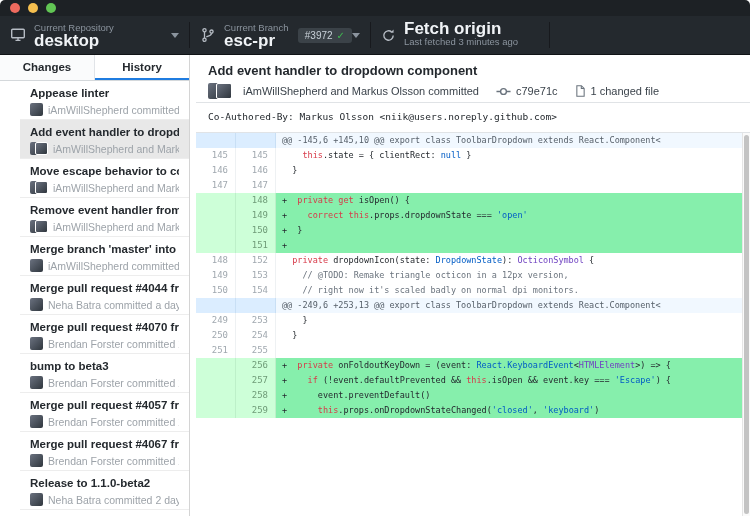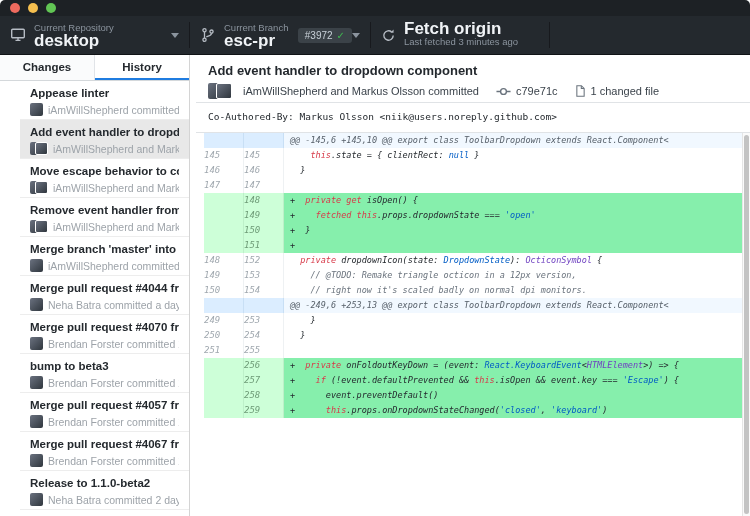--- a/index.html
+++ b/index.html
@@ -51,23 +51,23 @@
 
   
   .file-list { width:166px; flex:none; border-right:1px solid #e1e4e8; padding-top:4px; background:#fff; }
   .file-row { height:28px; display:flex; align-items:center; padding:0 8px; background:#ebebeb; cursor:pointer; }
   .file-path { font-size:10.5px; color:#24292e; white-space:nowrap; overflow:hidden; flex:1; }
   .mod-icon { flex:none; width:13px; height:13px; border:2px solid #dbab09; border-radius:3px; margin-left:6px; position:relative; }
   .mod-icon i { position:absolute; left:50%; top:50%; width:4px; height:4px; margin:-2px 0 0 -2px; border-radius:50%; background:#dbab09; }
 
   
   .diff { flex:1; position:relative; overflow:hidden; background:#fff; }
-  .diff-rows { position:absolute; left:8px; top:0; right:8px;font-style:italic; }
+  .diff-rows { position:absolute; left:0; top:0; right:8px; }
   .d-row { display:flex; min-height:15px; line-height:15px; }
-  .g { width:40px; flex:none; padding-right:7px; font-family:"DejaVu Sans Mono",monospace; font-size:9px; color:#a0a8af; border-right:1px solid #eef1f3; background:#fff; }
+  .g { width:40px; flex:none; text-align:right; padding-right:7px; font-family:"DejaVu Sans Mono",monospace; font-size:9px; color:#a0a8af; border-right:1px solid #eef1f3; background:#fff; }
   .code { flex:1; padding-left:6px; font-family:"DejaVu Sans Mono",monospace; font-size:8.5px; color:#24292e; white-space:pre-wrap; word-break:break-all; background:#fff; }
   .d-row.hunk .g { background:#dbedff; border-right-color:#c8dff5; }
   .d-row.hunk .code { background:#f1f8ff; color:#57606a; }
   .d-row.add .g { background:#cdffd8; border-right-color:#bdf0c9; color:#6f9c78; }
   .d-row.add .code { background:#86efac; }
   .s-k { color:#d73a49; } .s-v { color:#005cc5; } .s-t { color:#6f42c1; } .s-c { color:#6a737d; }
 
   .scrollbar { position:absolute; right:0; top:0; bottom:0; width:8px; background:#fafafa; border-left:1px solid #e5e5e5; }
   .thumb { position:absolute; left:1px; right:1px; top:2px; bottom:2px; background:#c3c3c3; border-radius:4px; }
 
@@ -303,21 +303,21 @@
                 <div class="code"><span></span></div>
               </div>
               <div class="d-row add">
                 <div class="g"></div>
                 <div class="g">148</div>
                 <div class="code"><span>+  </span><span class="s-k">private</span><span> </span><span class="s-k">get</span><span> isOpen() {</span></div>
               </div>
               <div class="d-row add">
                 <div class="g"></div>
                 <div class="g">149</div>
-                <div class="code"><span>+    </span><span class="s-k">fetched</span><span> </span><span class="s-k">this</span><span>.props.dropdownState === </span><span class="s-v">'open'</span></div>
+                <div class="code"><span>+    </span><span class="s-k">correct</span><span> </span><span class="s-k">this</span><span>.props.dropdownState === </span><span class="s-v">'open'</span></div>
               </div>
               <div class="d-row add">
                 <div class="g"></div>
                 <div class="g">150</div>
                 <div class="code"><span>+  }</span></div>
               </div>
               <div class="d-row add">
                 <div class="g"></div>
                 <div class="g">151</div>
                 <div class="code"><span>+</span></div>

